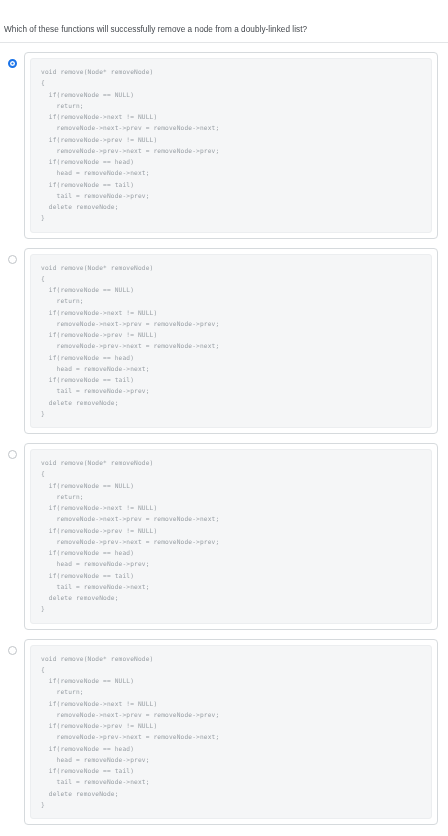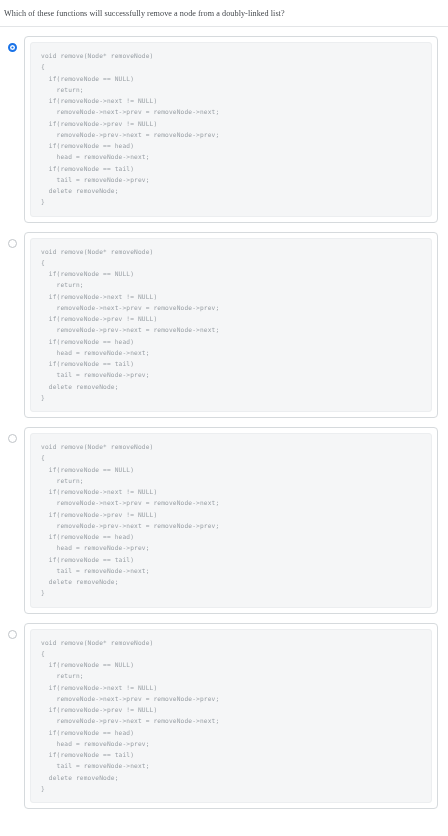--- a/index.html
+++ b/index.html
@@ -16,24 +16,23 @@
   }
   .page {
     width: 448px;
     position: relative;
   }
   .question-text {
     font-size: 8.2px;
     line-height: 12px;
     color: #44484d;
     letter-spacing: 0.05px;
-    padding: 8px 8px 0 4px;
+    padding: 24px 8px 0 4px;
     margin: 0;
     white-space: nowrap;
-    font-family: Liberation Serif, serif;
   }
   .divider {
     height: 1px;
     background: #e3e5e7;
     margin: 6px 0 0 0;
     width: 448px;
   }
   .options {
     padding: 0;
     margin: 0;

